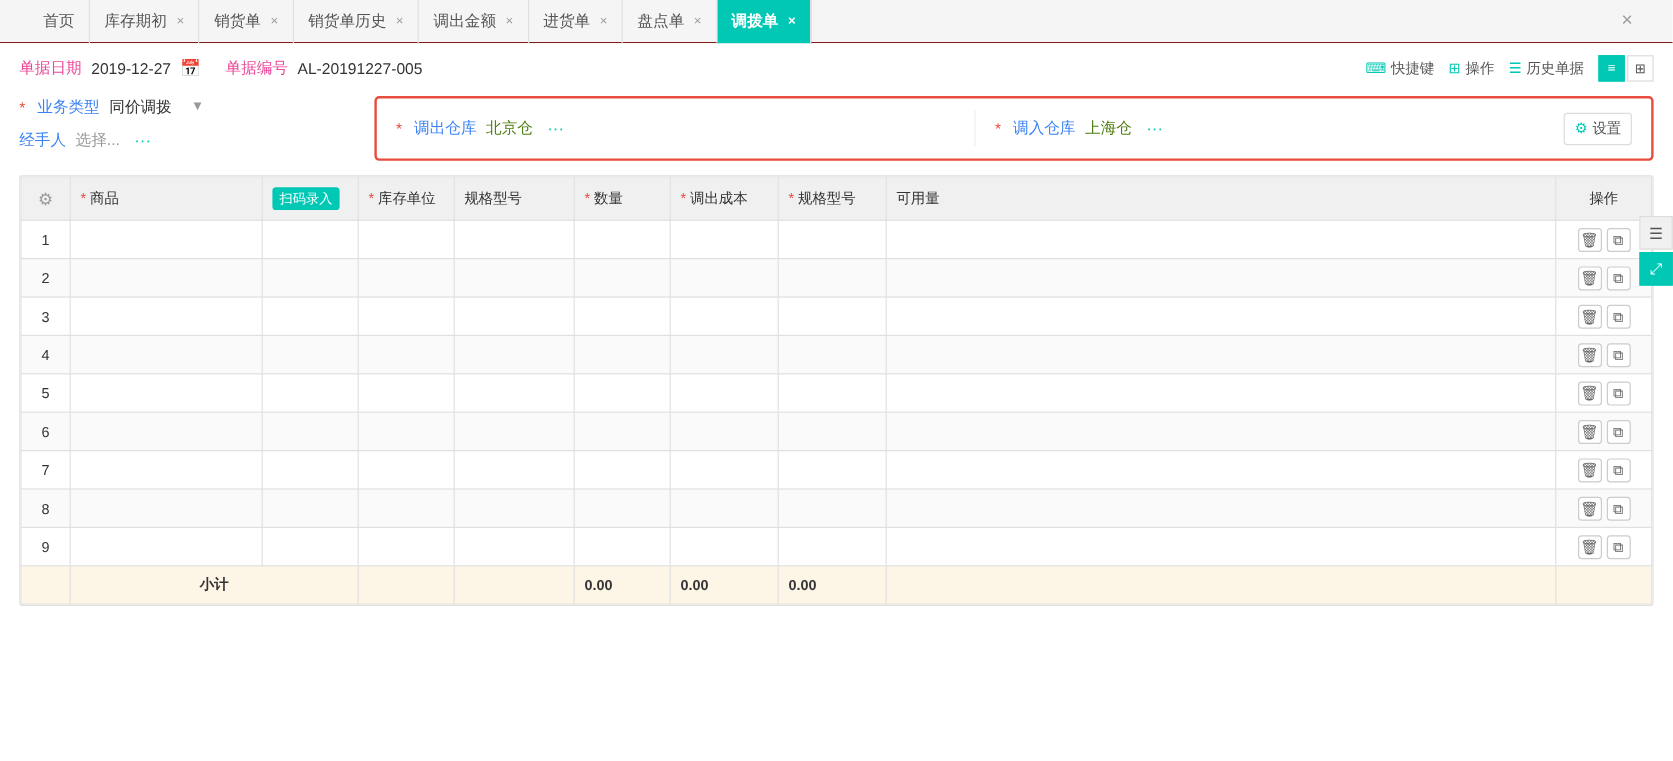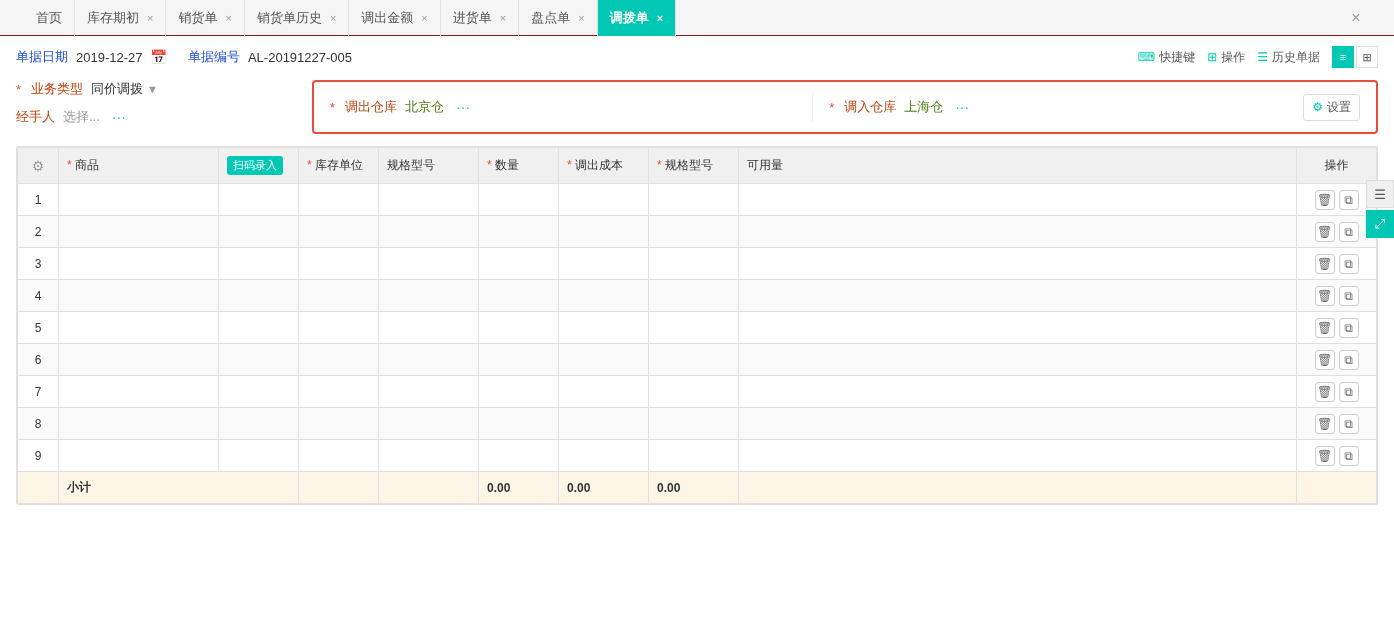--- a/index.html
+++ b/index.html
@@ -68,21 +68,21 @@
       align-items: center;
       margin-bottom: 12px;
       gap: 20px;
     }
     .header-field {
       display: flex;
       align-items: center;
       gap: 8px;
       font-size: 13px;
     }
-    .header-label { color: #1d4ed8; }
+    .header-label { color: #ec4899; }
     .header-value { color: #333; font-weight: 500; }
     .calendar-icon {
       color: #00c8b4;
       cursor: pointer;
       font-size: 14px;
     }
     .header-spacer { flex: 1; }
     .toolbar-actions {
       display: flex;
       align-items: center;
@@ -141,26 +141,26 @@
       display: flex;
       align-items: center;
       gap: 0;
     }
     .form-field {
       display: flex;
       align-items: center;
       gap: 8px;
     }
     .required-star { color: #e74c3c; margin-right: 2px; }
-    .field-label { color: #c2410c; }
+    .field-label { color: #3b82f6; }
     .field-value { color: #4d7c0f; }
     .field-select {
       display: flex;
       align-items: center;
-      gap: 4px;
+      gap: 16px;
       cursor: pointer;
     }
     .chevron-icon { color: #999; font-size: 11px; }
     .ellipsis-btn {
       color: #00c8b4;
       cursor: pointer;
       font-size: 14px;
       padding: 0 4px;
     }
     .warehouse-section {
@@ -629,21 +629,21 @@
                 <div class="action-icons">
                   <div class="action-icon">🗑</div>
                   <div class="action-icon">⧉</div>
                 </div>
               </td>
             </tr>
 
 
           <tr class="subtotal-row">
             <td></td>
-            <td colspan="2" style="text-align:left;padding-left:8px;">小计</td>
+            <td colspan="2" style="text-align:center;padding-left:8px;">小计</td>
             <td></td>
             <td></td>
             <td style="text-align:left;">0.00</td>
             <td style="text-align:left;">0.00</td>
             <td style="text-align:left;">0.00</td>
             <td></td>
             <td></td>
           </tr>
         </tbody>
       </table>

